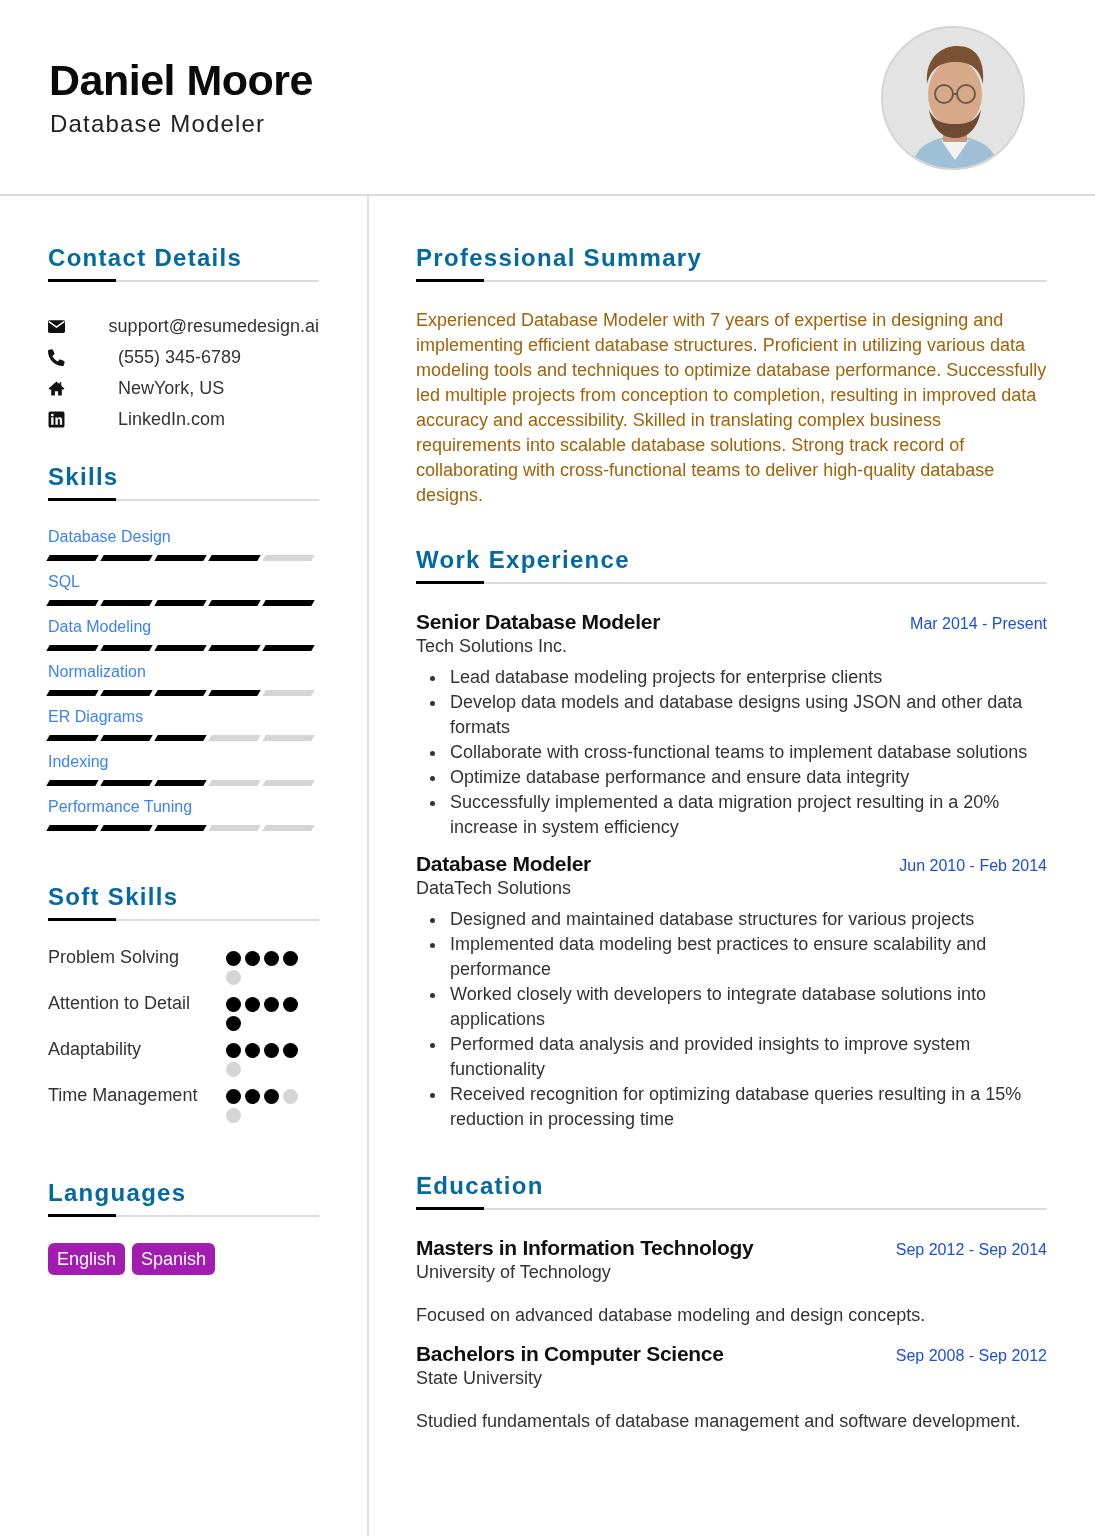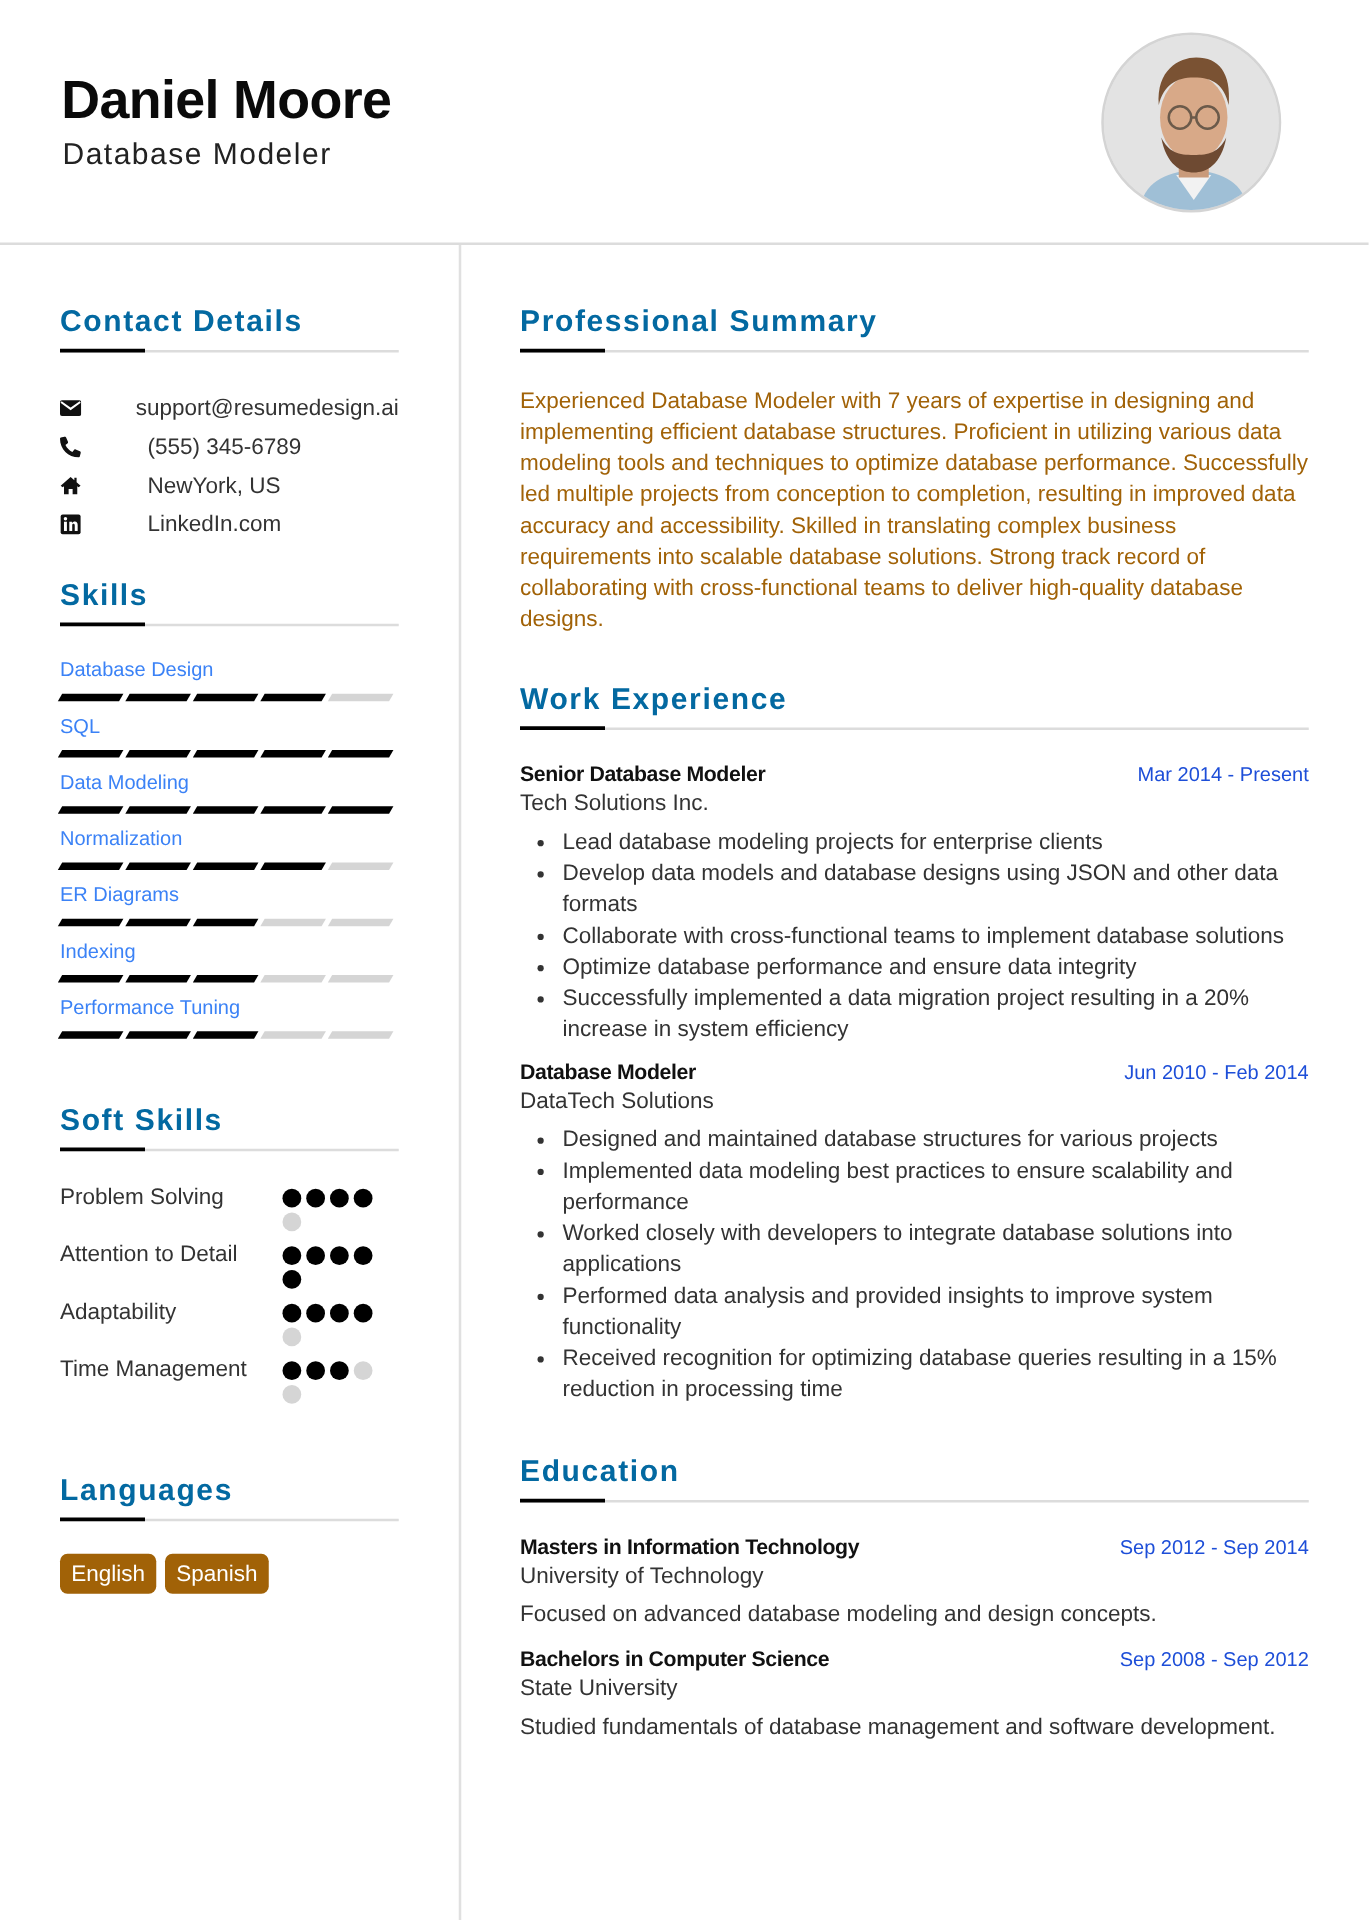--- a/index.html
+++ b/index.html
@@ -35,40 +35,40 @@
   .soft-section { margin-top: 44px; }
   .soft-list { margin-top: 24px; }
   .soft-row { display: flex; margin-bottom: 6px; }
   .soft-name { width: 178px; font-size: 18px; color: #333; line-height: 25.5px; }
   .dots { width: 76px; display: flex; flex-wrap: wrap; gap: 4px 4px; padding-top: 6px; align-content: flex-start; }
   .dot { width: 15px; height: 15px; border-radius: 50%; background: #d5d5d5; }
   .dot.on { background: #000; }
 
   .lang-section { margin-top: 56px; }
   .lang-list { display: flex; gap: 7px; margin-top: 26px; }
-  .lang-chip { background: #a16207; color: #fff; font-size: 18px; padding: 4px 9px; border-radius: 6px; height: 32px; line-height: 24px; }
+  .lang-chip { background: #a21caf; color: #fff; font-size: 18px; padding: 4px 9px; border-radius: 6px; height: 32px; line-height: 24px; }
 
   
   .right { position: absolute; left: 416px; top: 244px; width: 631px; }
   .summary { margin-top: 26px; font-size: 18px; line-height: 25px; color: #a16207; }
   .work-section { margin-top: 38px; }
   .job { margin-top: 26px; }
   .job + .job { margin-top: 12px; }
   .entry-head { display: flex; justify-content: space-between; align-items: baseline; }
-  .entry-title { font-size: 17px; font-weight: 700; color: #111; letter-spacing: -0.3px; }
+  .entry-title { font-size: 21px; font-weight: 700; color: #111; letter-spacing: -0.3px; }
   .entry-date { font-size: 16px; color: #1d4ed8; }
   .entry-org { font-size: 18px; color: #333; margin-top: 2px; }
   .bullets { list-style: none; margin-top: 8px; padding-left: 34px; }
   .bullets li { position: relative; font-size: 18px; line-height: 25px; color: #333; }
   .bullets li::before { content: ""; position: absolute; left: -20px; top: 11px; width: 5px; height: 5px; border-radius: 50%; background: #333; }
 
   .edu-section { margin-top: 40px; }
   .edu { margin-top: 26px; }
   .edu + .edu { margin-top: 14px; }
-  .edu-desc { font-size: 18px; line-height: 25px; color: #333; margin-top: 8px; }
+  .edu-desc { font-size: 18px; line-height: 25px; color: #333; margin-top: 20px; }
 </style>
 </head>
 <body>
 
 <header class="header">
   <h1 class="name">Daniel Moore</h1>
   <div class="job-title">Database Modeler</div>
   <div class="photo" aria-label="Profile photo of Daniel Moore">
     <svg width="144" height="144" viewBox="0 0 144 144">
       <rect width="144" height="144" fill="#e3e3e3"></rect>

